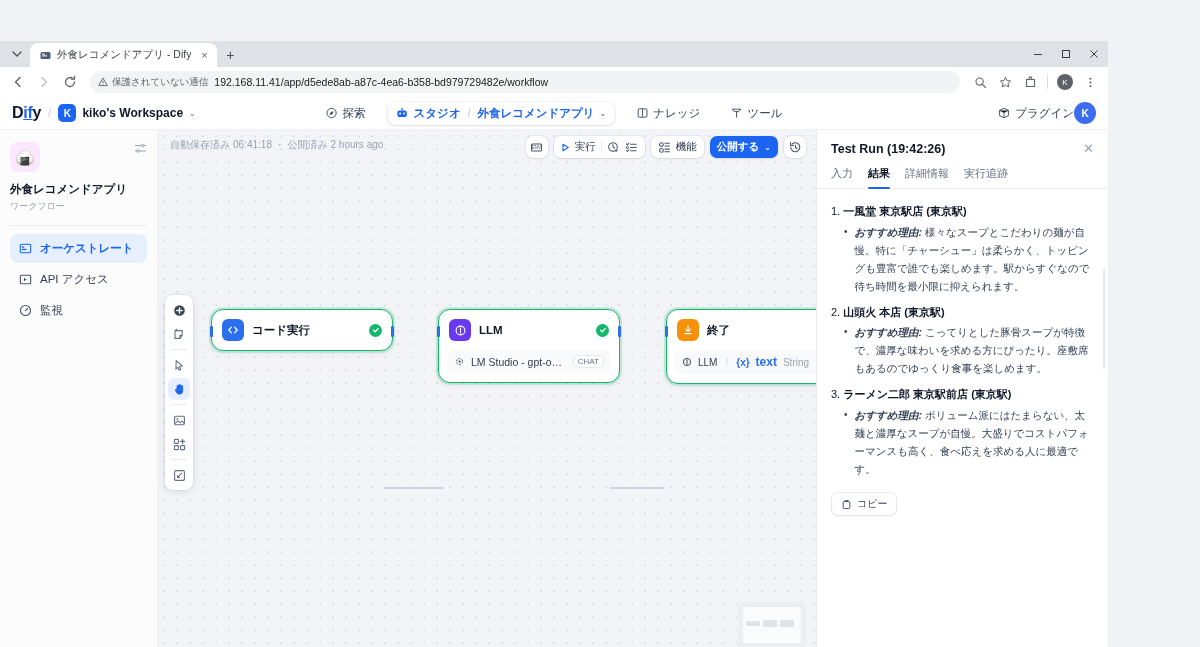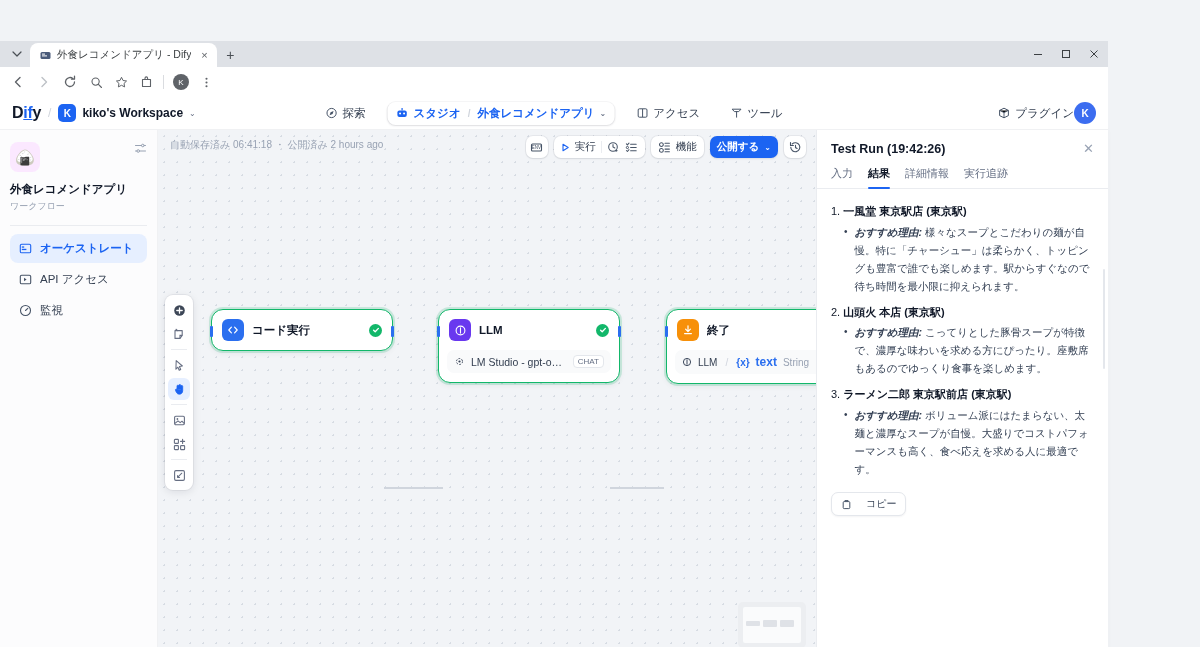--- a/index.html
+++ b/index.html
@@ -155,21 +155,21 @@
   .ptab.active { color: #101828; font-weight: 700; }
   .ptab.active::after { content: ""; position: absolute; left: 0; right: 0; bottom: -1px; height: 2px; background: #1c64f2; border-radius: 1px; }
   .panel-body { flex: 1; overflow: hidden; padding: 14px 14px 10px; position: relative; }
   .res-item { margin-bottom: 9px; }
   .res-title { font-size: 11px; font-weight: 700; color: #101828; line-height: 1.5; }
   .res-title .num { font-weight: 400; }
   .res-sub { display: flex; gap: 7px; margin-top: 3px; padding-left: 13px; }
   .bullet { color: #344054; font-size: 10px; line-height: 1.7; flex: 0 0 auto; }
   .res-text { font-size: 10.5px; color: #344054; line-height: 1.72; }
   .res-text em { font-style: italic; font-weight: 600; }
-  .copy-btn { display: inline-flex; align-items: center; gap: 14px; border: 1px solid #e4e7ec;
+  .copy-btn { display: inline-flex; align-items: center; gap: 5px; border: 1px solid #e4e7ec;
     border-radius: 7px; padding: 4px 9px; font-size: 10px; color: #344054; background: #fff;
     box-shadow: 0 1px 2px rgba(16,24,40,.05); margin-top: 5px; }
   .panel-scroll { position: absolute; right: 3px; top: 80px; width: 2.5px; height: 100px; background: #e4e7ec; border-radius: 2px; }
 
   
   .hdr-right-abs { position: absolute; right: 10px; top: 6px; display: flex; align-items: center; gap: 6px; z-index: 5; }
   .gbtn { height: 22px; background: #fff; border-radius: 7px; display: flex; align-items: center;
     padding: 0 7px; gap: 5px; font-size: 10.5px; color: #354052;
     box-shadow: 0 1px 2px rgba(16,24,40,.08), 0 0 0 1px rgba(16,24,40,.05); font-weight: 500; }
   .gbtn.primary { background: #1c64f2; color: #fff; font-weight: 600; box-shadow: 0 1px 2px rgba(16,24,40,.1); }
@@ -233,20 +233,31 @@
       <svg width="14" height="14" viewBox="0 0 14 14">
           <path d="M5 2.5L9.5 7 5 11.5" stroke="#bdc1c6" stroke-width="1.4" fill="none" stroke-linecap="round" stroke-linejoin="round"></path>
         </svg>
     </div>
     <div class="tb-icon">
       <svg width="14" height="14" viewBox="0 0 14 14">
           <path d="M11.5 7a4.5 4.5 0 1 1-1.5-3.35" stroke="#5f6368" stroke-width="1.3" fill="none" stroke-linecap="round"></path>
           <path d="M11.5 1.2V4.2H8.5" stroke="#5f6368" stroke-width="1.3" fill="none" stroke-linecap="round" stroke-linejoin="round"></path>
         </svg>
     </div>
+    <div class="omnibox">
+      <span class="warn">
+        <svg width="10" height="10" viewBox="0 0 10 10">
+            <path d="M5 1L9.3 8.6H0.7z" fill="none" stroke="#5f6368" stroke-width="0.9" stroke-linejoin="round"></path>
+            <rect x="4.55" y="3.7" width="0.9" height="2.4" fill="#5f6368"></rect>
+            <rect x="4.55" y="6.8" width="0.9" height="0.9" fill="#5f6368"></rect>
+          </svg>
+        <span>保護されていない通信</span>
+      </span>
+      <span class="url">192.168.11.41/app/d5ede8ab-a87c-4ea6-b358-bd979729482e/workflow</span>
+    </div>
     <div class="tb-right">
       <div class="tb-icon">
         <svg width="13" height="13" viewBox="0 0 13 13">
             <circle cx="5.6" cy="5.6" r="3.6" fill="none" stroke="#5f6368" stroke-width="1.1"></circle>
             <path d="M8.4 8.4L11.5 11.5" stroke="#5f6368" stroke-width="1.1" stroke-linecap="round"></path>
           </svg>
       </div>
       <div class="tb-icon">
         <svg width="13" height="13" viewBox="0 0 13 13">
             <path d="M6.5 1.3l1.55 3.2 3.5.5-2.53 2.45.6 3.47-3.12-1.64-3.12 1.64.6-3.47L1.45 5l3.5-.5z" fill="none" stroke="#5f6368" stroke-width="1"></path>
@@ -307,21 +318,21 @@
           <span class="sub">外食レコメンドアプリ</span>
           <span class="chev">⌄</span>
         </div>
         <div class="nav-item">
           <span>
             <svg width="12" height="12" viewBox="0 0 12 12">
                 <rect x="1.6" y="1.8" width="8.8" height="8.4" rx="1.2" fill="none" stroke="#475467" stroke-width="1"></rect>
                 <path d="M6 2v8" stroke="#475467" stroke-width="1"></path>
               </svg>
           </span>
-          <span>アクセス</span>
+          <span>ナレッジ</span>
         </div>
         <div class="nav-item">
           <span>
             <svg width="12" height="12" viewBox="0 0 12 12">
                 <path d="M1.6 2.2h8.8L8.2 4.6H3.8z" fill="none" stroke="#475467" stroke-width="1" stroke-linejoin="round"></path>
                 <path d="M6 4.6v5.6" stroke="#475467" stroke-width="1" stroke-linecap="round"></path>
               </svg>
           </span>
           <span>ツール</span>
         </div>

